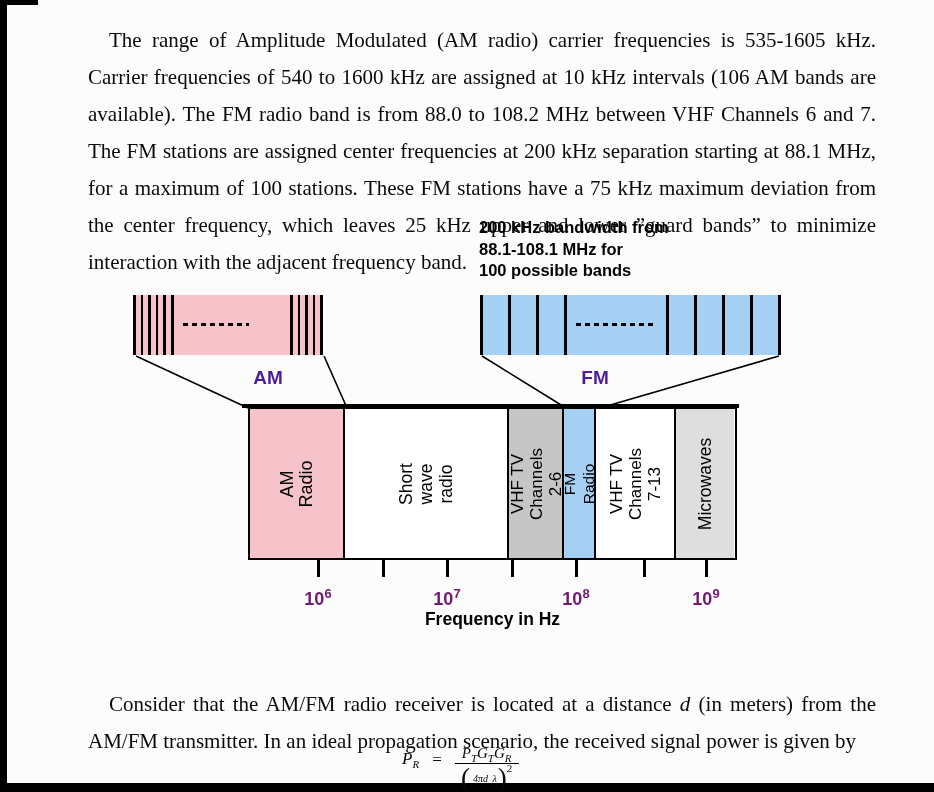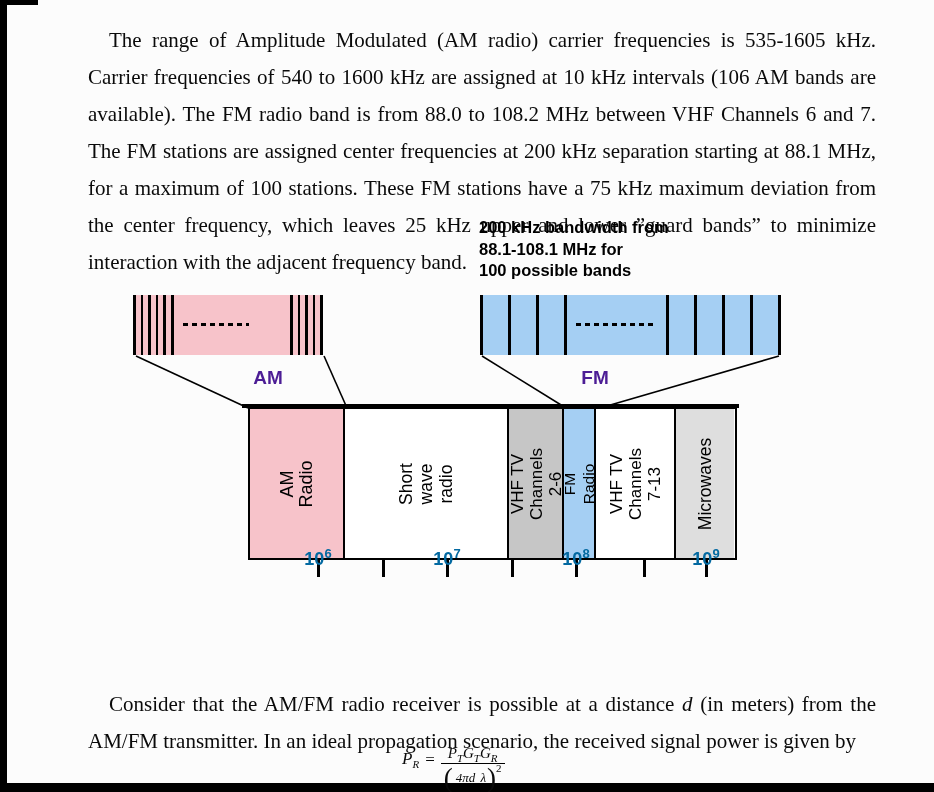--- a/index.html
+++ b/index.html
@@ -53,35 +53,35 @@
   .band-label{position:absolute;left:50%;top:50%;
       transform:translate(-50%,-50%) rotate(-90deg);
       white-space:pre-line;text-align:center;color:#000;
       font-family:"Liberation Sans",sans-serif;font-size:17px;line-height:19px;}
   .band:nth-child(1) .band-label{font-size:18px;}
   .band:nth-child(2) .band-label{font-size:17.5px;line-height:20px;}
   .band:nth-child(4) .band-label{font-size:15.5px;}
   .band:nth-child(6) .band-label{font-size:17.5px;}
 
   .tick{position:absolute;top:560px;width:2.5px;height:17px;background:#000;}
-  .ticklabel{position:absolute;top:546px;width:60px;text-align:center;color:#0369a1;
+  .ticklabel{position:absolute;top:586px;width:60px;text-align:center;color:#701a75;
       font-family:"Liberation Sans",sans-serif;font-weight:bold;font-size:18px;}
   .ticklabel sup{font-size:13px;}
   .axis-label{position:absolute;left:248px;top:609px;width:489px;text-align:center;color:#000;
       font-family:"Liberation Sans",sans-serif;font-weight:bold;font-size:17.5px;}
 
-  .formula{position:absolute;left:402px;top:727px;display:flex;align-items:center;gap:6px;
+  .formula{position:absolute;left:402px;top:727px;display:flex;align-items:center;gap:13px;
       font-size:17px;}
   .formula .it{font-style:italic;}
   .formula sub{font-style:italic;font-size:11px;}
   .frac{display:inline-block;text-align:center;margin-top:16px;}
   .frac-num{font-size:15px;border-bottom:1.6px solid #000;padding:0 7px 2px;}
   .frac-den{display:flex;align-items:center;justify-content:center;padding-top:1px;}
   .paren{font-size:27px;font-weight:normal;line-height:1;}
-  .innerfrac{display:inline-block;font-size:13px;line-height:1.15;text-align:center;margin:0 1px;}
+  .innerfrac{display:inline-block;font-size:10px;line-height:1.15;text-align:center;margin:0 1px;}
   .inner-num{border-bottom:1.2px solid #000;padding:0 2px 1px;font-style:italic;}
   .inner-den{font-style:italic;}
   .exp2{font-size:11px;position:relative;top:-11px;font-style:normal;}
 </style>
 </head>
 <body>
 
 <div class="page">
 
   <div class="edge edge-left"></div>
@@ -147,22 +147,23 @@
   <div class="tick" style="left:511px"></div>
   <div class="tick" style="left:575px"></div>
   <div class="tick" style="left:643px"></div>
   <div class="tick" style="left:705px"></div>
 
   <div class="ticklabel" style="left:288px"><span>10</span><sup>6</sup></div>
   <div class="ticklabel" style="left:417px"><span>10</span><sup>7</sup></div>
   <div class="ticklabel" style="left:546px"><span>10</span><sup>8</sup></div>
   <div class="ticklabel" style="left:676px"><span>10</span><sup>9</sup></div>
 
+  <div class="axis-label">Frequency in Hz</div>
 
-  <p class="para para2"><span>Consider that the AM/FM radio receiver is possible at a distance </span><span class="mvar">d</span><span> (in meters) from the AM/FM transmitter. In an ideal propagation scenario, the received signal power is given by</span></p>
+  <p class="para para2"><span>Consider that the AM/FM radio receiver is located at a distance </span><span class="mvar">d</span><span> (in meters) from the AM/FM transmitter. In an ideal propagation scenario, the received signal power is given by</span></p>
 
   <div class="formula">
     <span><span class="it">P</span><sub>R</sub></span>
     <span>=</span>
     <span class="frac">
       <span class="frac-num"><span class="it">P</span><sub>T</sub><span class="it">G</span><sub>T</sub><span class="it">G</span><sub>R</sub></span>
       <span class="frac-den">
         <span class="paren">(</span>
         <span class="innerfrac">
           <span class="inner-num">4πd</span>

